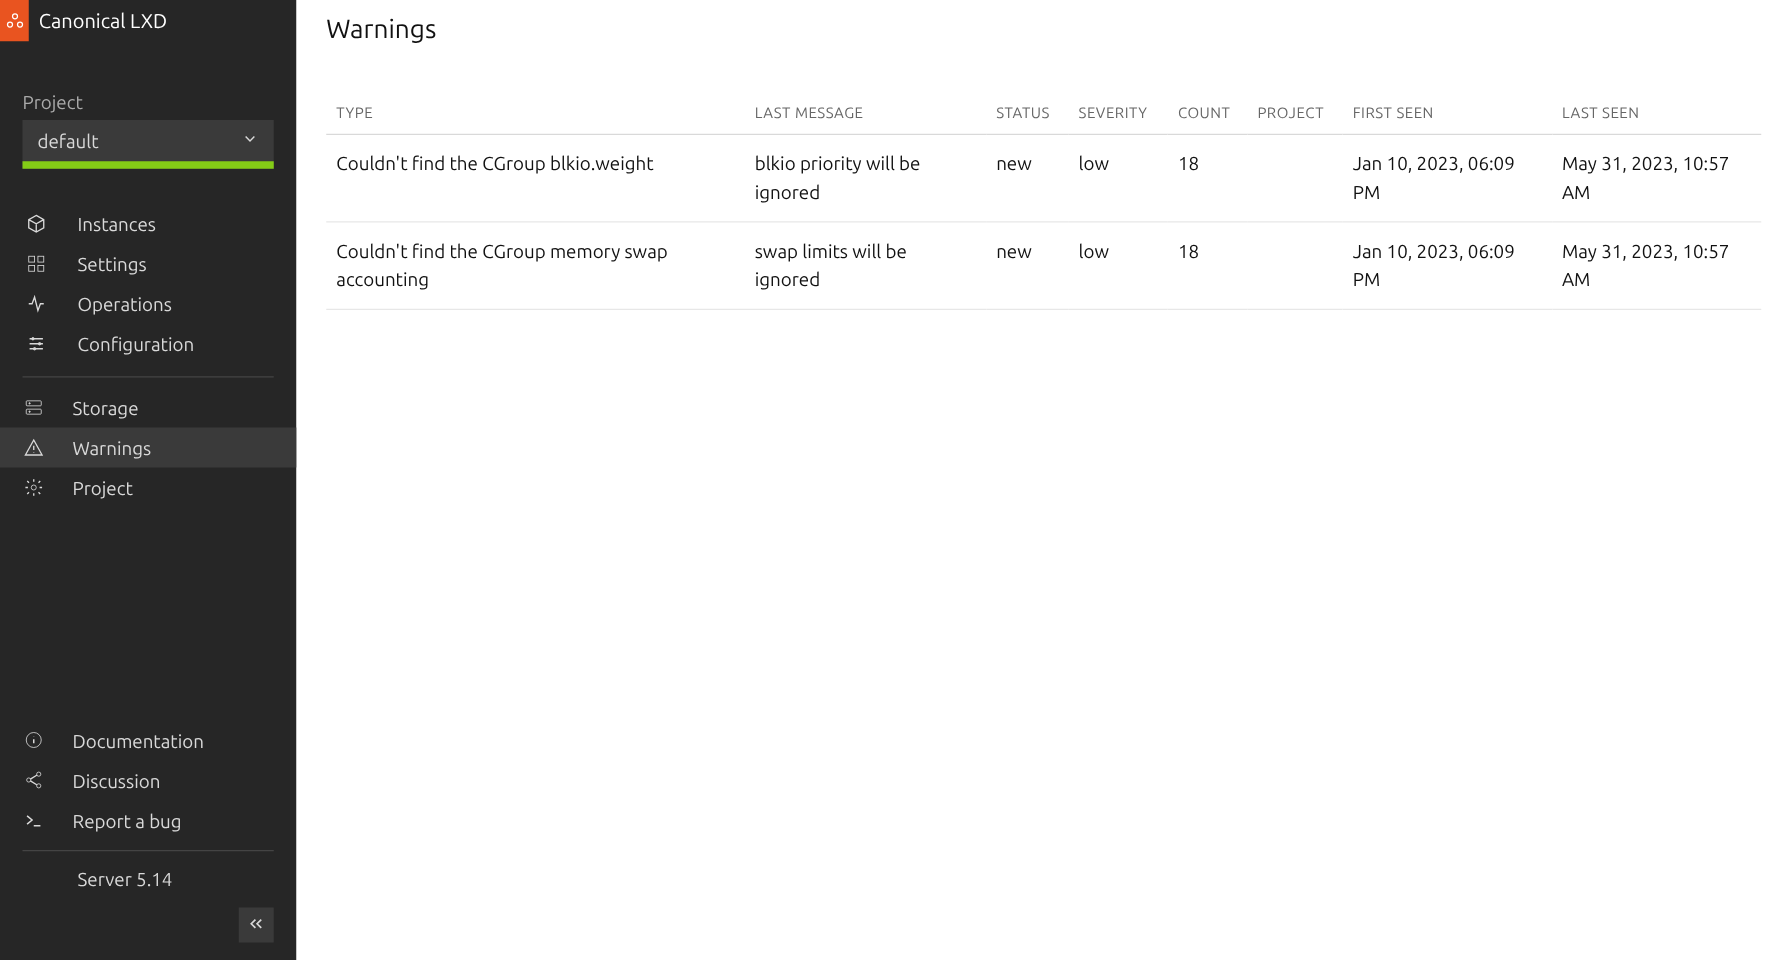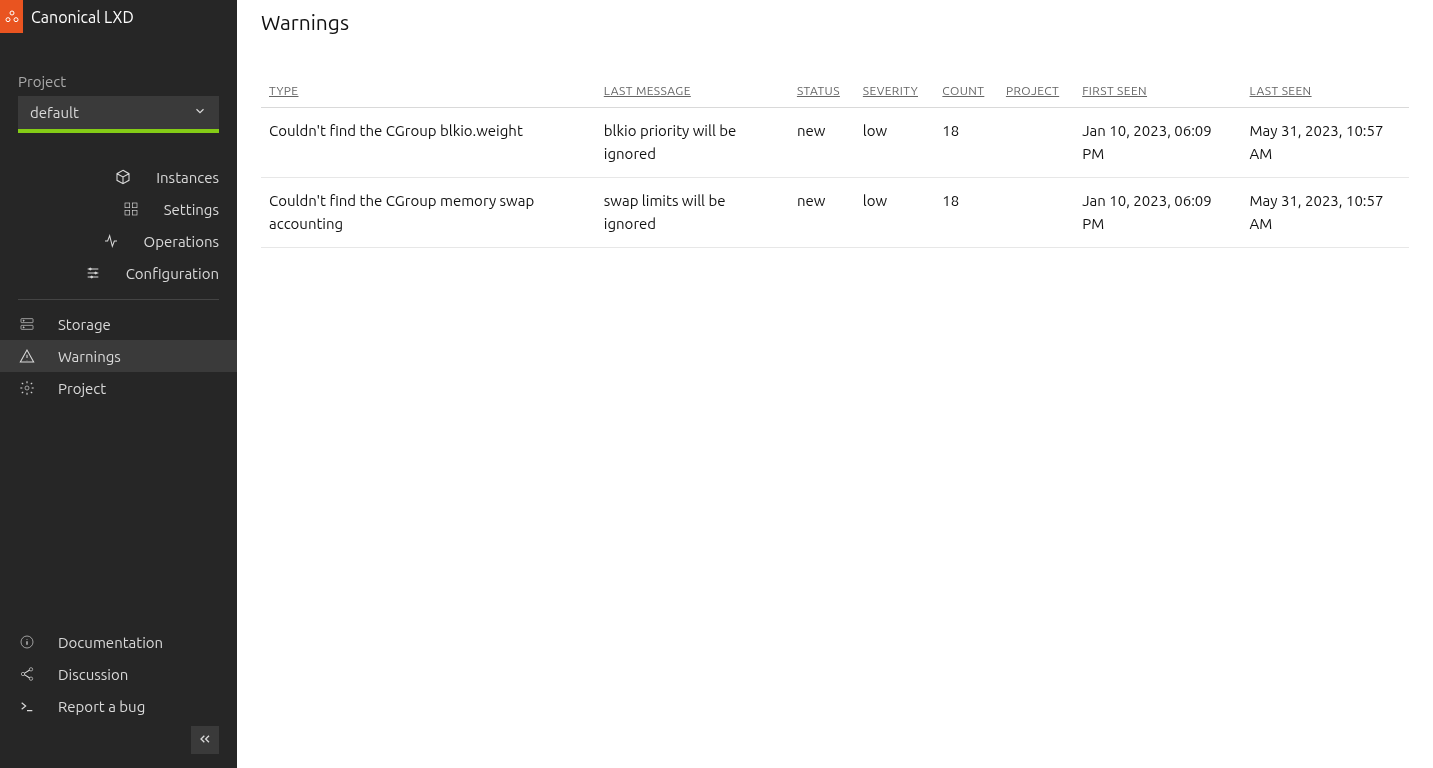--- a/index.html
+++ b/index.html
@@ -52,21 +52,21 @@
   padding: 40px 18px 10px 18px;
 }
 .project-label {
   color: #aaa;
   font-size: 15px;
   margin-bottom: 6px;
 }
 .project-select {
   background: #3a3a3a;
   border: none;
-  border-bottom: 4px solid #84cc16;
+  border-bottom: 6px solid #84cc16;
   color: #d9d9d9;
   padding: 8px 12px;
   display: flex;
   justify-content: space-between;
   align-items: center;
   cursor: pointer;
   font-size: 15px;
 }
 .project-select svg {
   width: 14px;
@@ -78,21 +78,20 @@
 .nav-item {
   display: flex;
   align-items: center;
   padding: 7px 18px;
   cursor: pointer;
   color: #d9d9d9;
   font-size: 15px;
 }
 .nav-item.sub {
   padding-left: 20px;
-  justify-content: flex-end;
 }
 .nav-item.active {
   background: #3a3a3a;
 }
 .nav-item .icon {
   width: 18px;
   height: 18px;
   margin-right: 22px;
   display: flex;
   align-items: center;
@@ -158,21 +157,20 @@
 }
 thead th {
   text-align: left;
   font-size: 12px;
   font-weight: 400;
   letter-spacing: 0.4px;
   color: #666;
   text-transform: uppercase;
   padding: 10px 8px;
   border-bottom: 1px solid #d9d9d9;
-  text-decoration: underline;
 }
 tbody td {
   padding: 12px 8px;
   vertical-align: top;
   border-bottom: 1px solid #e7e7e7;
   font-size: 15px;
   color: #111;
   line-height: 1.5;
 }
 .col-type { width: 26%; }
@@ -309,20 +307,21 @@
       <span>Discussion</span>
     </div>
     <div class="nav-item">
       <span class="icon">
           <svg viewBox="0 0 24 24">
             <path d="M4 17l6-5-6-5M12 19h8" stroke-width="1.8"></path>
           </svg>
         </span>
       <span>Report a bug</span>
     </div>
+    <div class="version-row">Server 5.14</div>
     <div class="collapse-row">
       <div class="collapse-btn">
         <span>
           <svg viewBox="0 0 24 24" fill="none">
               <path d="M11 17l-5-5 5-5M18 17l-5-5 5-5" stroke-width="2"></path>
             </svg>
         </span>
       </div>
     </div>
   </div>

